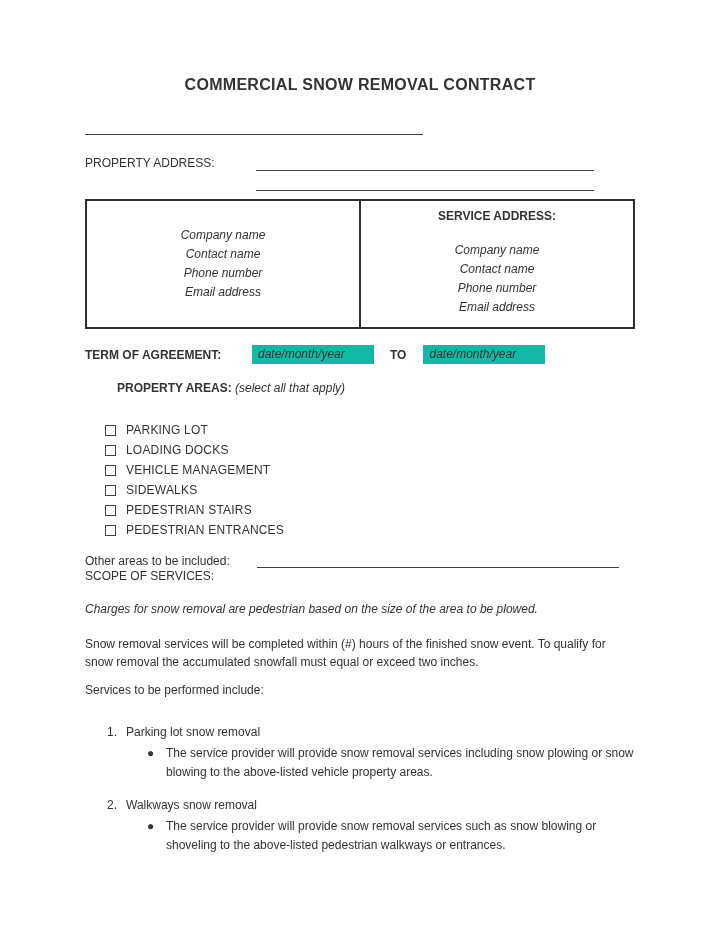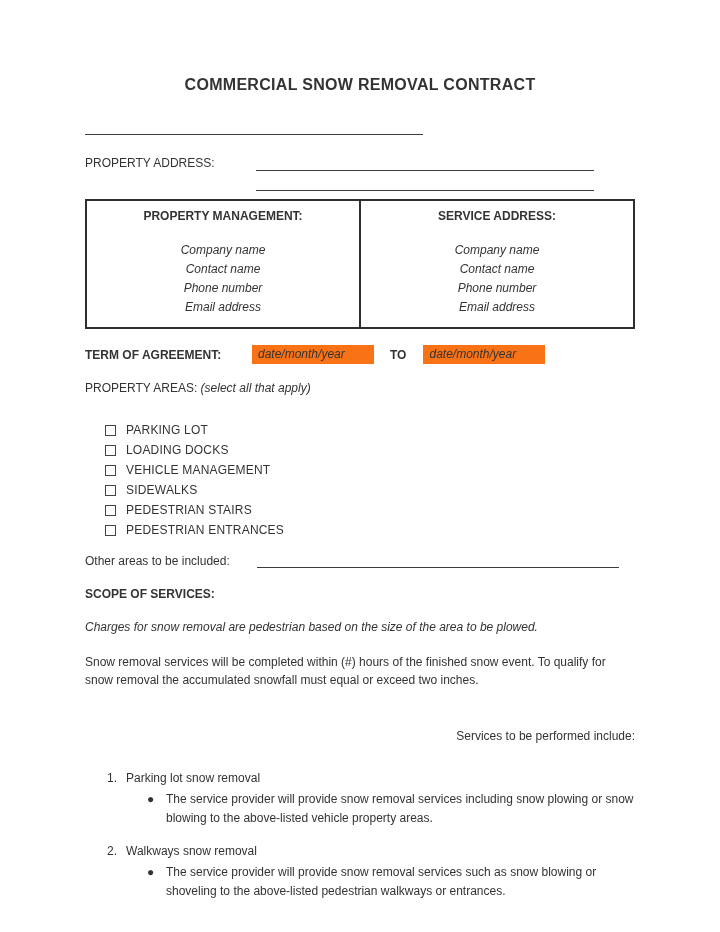--- a/index.html
+++ b/index.html
@@ -39,46 +39,46 @@
   .party-col.left { border-right:2px solid #2e2e2e; }
   .party-header { font-weight:bold; line-height:15px; }
   .party-lines { margin-top:17px; }
   .party-line { font-style:italic; line-height:19px; }
 
   
   .term-row { margin-top:16px; display:flex; align-items:center; height:19px; }
   .term-label { font-weight:bold; width:167px; }
   .term-field {
     width:122px; height:19px; line-height:19px;
-    background:#f97316; font-style:italic; padding-left:6px;
+    background:#14b8a6; font-style:italic; padding-left:6px;
     box-sizing:border-box;
   }
   .term-to { font-weight:bold; margin:0 17px 0 16px; }
 
   
   .areas-heading { margin-top:17px; line-height:15px; }
-  .areas-heading .bold { font-weight:normal; }
+  .areas-heading .bold { font-weight:bold;margin-left:32px; }
   .areas-heading .hint { font-style:italic; }
   .checkbox-list { margin-top:24px; margin-left:20px; }
   .cb-row { display:flex; align-items:center; height:20px; }
   .cb-box {
     width:11px; height:11px; border:1.5px solid #444444;
     box-sizing:border-box; margin-right:10px; background:#fff;
     flex:0 0 auto;
   }
   .cb-label { line-height:14px; letter-spacing:0.2px; }
 
   
   .other-row { margin-top:13px; display:flex; align-items:flex-end; }
   .other-row .label { width:172px; line-height:15px; }
   .other-row .fill-line { width:362px; margin-bottom:1px; }
-  .scope-heading { margin-top:18px; font-weight:bold; line-height:15px; }
+  .scope-heading { margin-top:0; font-weight:normal; line-height:15px; }
   .charges-note { margin-top:18px; font-style:italic; line-height:15px; }
   .para { margin-top:18px; line-height:18px; width:552px; }
-  .services-intro { margin-top:40px; line-height:15px;text-align:right; }
+  .services-intro { margin-top:12px; line-height:15px; }
 
   
   .svc-item { margin-left:22px; margin-top:27px; }
   .svc-item + .svc-item { margin-top:16px; }
   .svc-title-row { display:flex; line-height:15px; }
   .svc-num { width:19px; flex:0 0 auto; }
   .svc-bullet-row { display:flex; margin-left:40px; margin-top:4px; }
   .bullet-dot { width:19px; flex:0 0 auto; font-size:12px; line-height:19px; }
   .svc-bullet-text { flex:1; line-height:19px; max-width:470px; }
 </style>
@@ -94,21 +94,20 @@
   </div>
 
   <div class="field-row addr-row">
     <span class="label">PROPERTY ADDRESS:</span>
     <span class="fill-line"></span>
   </div>
   <div class="addr-line2"></div>
 
   <div class="parties">
     <div class="party-col left">
-      <div class="party-header">PROPERTY MANAGEMENT:</div>
       <div class="party-lines">
         <div class="party-line">Company name</div>
         <div class="party-line">Contact name</div>
         <div class="party-line">Phone number</div>
         <div class="party-line">Email address</div>
       </div>
     </div>
     <div class="party-col">
       <div class="party-header">SERVICE ADDRESS:</div>
       <div class="party-lines">

